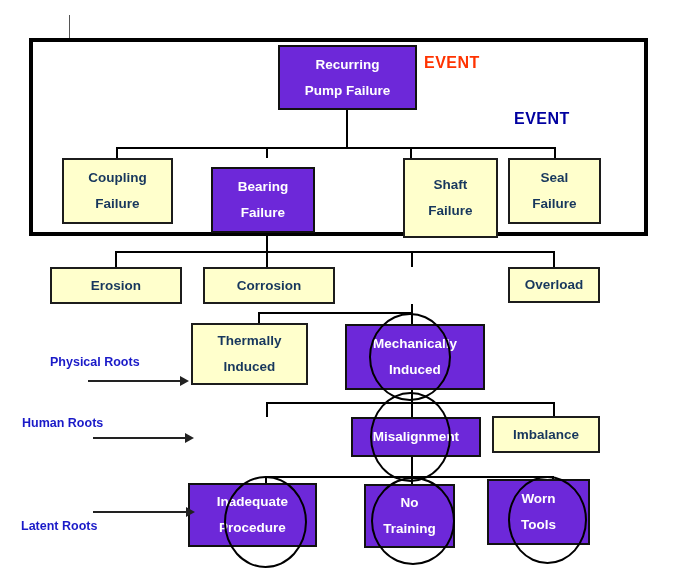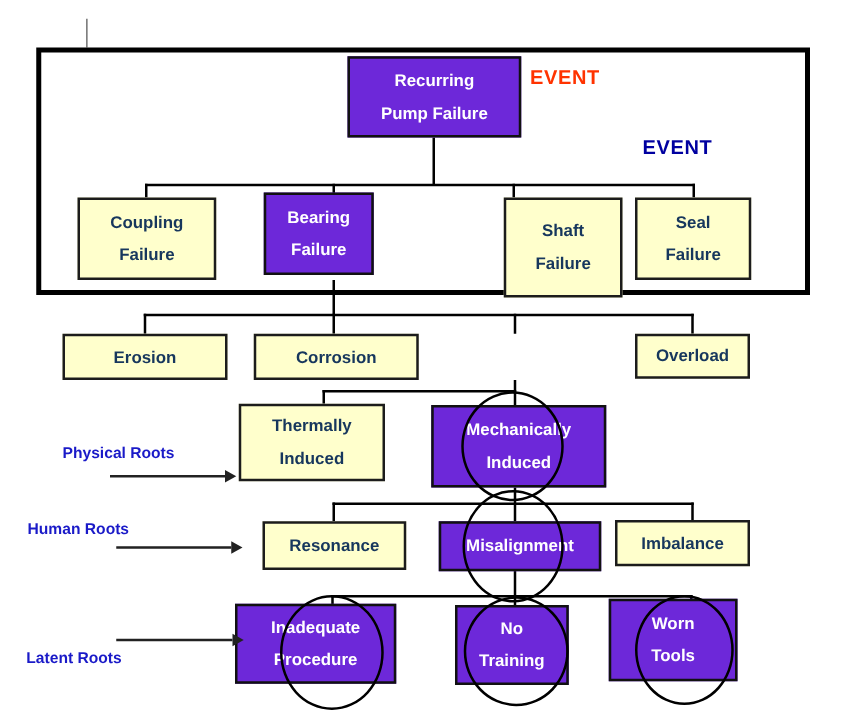--- a/index.html
+++ b/index.html
@@ -76,37 +76,36 @@
   <div class="outer-box"></div>
 
   <div class="big-label event-label">EVENT</div>
   <div class="big-label modes-label">EVENT</div>
 
   <div class="node red" style="left:278px; top:45px; width:139px; height:65px;">Recurring
 Pump Failure</div>
 
   <div class="node cream" style="left:62px; top:158px; width:111px; height:66px;">Coupling
 Failure</div>
-  <div class="node red" style="left:211px; top:154px; width:88px; height:66px;">Bearing
+  <div class="node red" style="left:211px; top:167px; width:104px; height:66px;">Bearing
 Failure</div>
   <div class="node cream" style="left:363px; top:158px; width:95px; height:80px;margin-left:40px;">Shaft
 Failure</div>
   <div class="node cream" style="left:508px; top:158px; width:93px; height:66px;">Seal
 Failure</div>
 
   <div class="node cream" style="left:50px; top:267px; width:132px; height:37px;">Erosion</div>
   <div class="node cream" style="left:203px; top:267px; width:132px; height:37px;">Corrosion</div>
   <div class="node cream" style="left:508px; top:267px; width:92px; height:36px;">Overload</div>
 
   <div class="node cream" style="left:191px; top:323px; width:117px; height:62px;">Thermally
 Induced</div>
   <div class="node red" style="left:345px; top:324px; width:140px; height:66px;">Mechanically
 Induced</div>
 
-  <div class="node cream" style="left:210px; top:417px; width:115px; height:39px;">Resonance</div>
   <div class="node red" style="left:351px; top:417px; width:130px; height:40px;">Misalignment</div>
   <div class="node cream" style="left:492px; top:416px; width:108px; height:37px;">Imbalance</div>
 
   <div class="node red" style="left:188px; top:483px; width:129px; height:64px;">Inadequate
 Procedure</div>
   <div class="node red" style="left:364px; top:484px; width:91px; height:64px;">No
 Training</div>
   <div class="node red" style="left:487px; top:479px; width:103px; height:66px;">Worn
 Tools</div>
 

